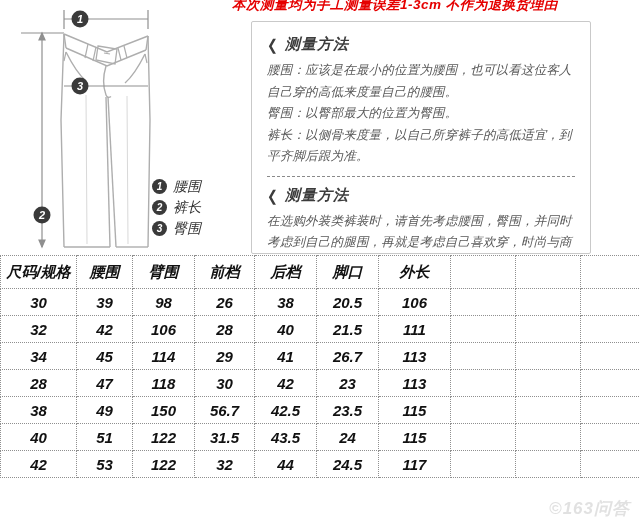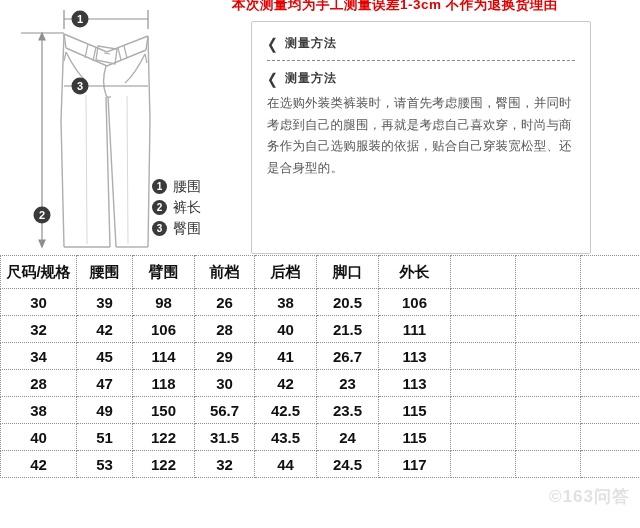--- a/index.html
+++ b/index.html
@@ -1,20 +1,21 @@
 <!DOCTYPE html>
 <html><head>
 <meta charset="utf-8">
 <style>
   * { margin:0; padding:0; box-sizing:border-box; }
   html,body { background:#ffffff; }
   .screen {
     position:relative; width:640px; height:528px;
     background:#ffffff; overflow:hidden;
     font-family:"Liberation Sans","DejaVu Sans",sans-serif;
+    font-style:italic;
   }
   
   .notice {
     position:absolute; left:232px; top:-4px; width:372px;
     color:#e50000; font-size:13.5px; font-weight:bold;
     letter-spacing:0.5px; white-space:nowrap;
   }
   
   .diagram { position:absolute; left:0; top:0; width:240px; height:255px; }
   .legend { position:absolute; left:152px; top:176px; }
@@ -26,35 +27,35 @@
   }
   .legend-label { font-size:14px; color:#333333; }
   
   .info-box {
     position:absolute; left:251px; top:21px; width:340px; height:233px;
     border:1px solid #c9c9c9; border-radius:2px; background:#ffffff;
     padding:11px 15px 8px 15px;
   }
   .sec-title { display:flex; align-items:center; margin:2px 0 6px 0; }
   .sec-marker { color:#3c3c3c; font-size:13px; font-weight:bold; margin-right:7px; transform:scaleY(1.15); }
-  .sec-title-text { color:#3c3c3c; font-size:12px; font-weight:bold; letter-spacing:1px; }
+  .sec-title-text { color:#3c3c3c; font-size:15px; font-weight:bold; letter-spacing:1px; }
   .sec-body p { color:#585858; font-size:12.5px; line-height:1.72; letter-spacing:0.2px; }
   .divider { border:none; border-top:1px dashed #8a8a8a; margin:8px 0 9px 0; }
   
   .size-table-wrap { position:absolute; left:0; top:255px; width:640px; }
   table.size-table { width:640px; border-collapse:collapse; table-layout:fixed; }
   table.size-table th, table.size-table td {
     border:1px dotted #8f8f8f; text-align:center; vertical-align:middle;
     font-size:15px; font-weight:bold; color:#111111; background:#ffffff;
   }
   table.size-table th { height:33px; }
   table.size-table td { height:27px; }
   
   .watermark {
-    position:absolute; right:10px; bottom:20px;
+    position:absolute; right:10px; bottom:8px;
     color:#c9c9c9; opacity:0.55; font-size:17px; font-weight:bold;
     letter-spacing:1px;
   }
 </style>
 </head>
 <body>
 
 <div class="screen">
 
   <div class="notice">本次测量均为手工测量误差1-3cm 不作为退换货理由</div>
@@ -134,20 +135,25 @@
     <div class="legend-item">
       <span class="legend-num">3</span>
       <span class="legend-label">臀围</span>
     </div>
   </div>
 
   <div class="info-box">
     <div class="sec-title">
       <span class="sec-marker">❮</span>
       <span class="sec-title-text">测量方法</span>
+    </div>
+    <div class="sec-body">
+      <p>腰围：应该是在最小的位置为腰围，也可以看这位客人自己穿的高低来度量自己的腰围。</p>
+      <p>臀围：以臀部最大的位置为臀围。</p>
+      <p>裤长：以侧骨来度量，以自己所穿裤子的高低适宜，到平齐脚后跟为准。</p>
     </div>
     <hr class="divider">
     <div class="sec-title">
       <span class="sec-marker">❮</span>
       <span class="sec-title-text">测量方法</span>
     </div>
     <div class="sec-body">
       <p>在选购外装类裤装时，请首先考虑腰围，臀围，并同时考虑到自己的腿围，再就是考虑自己喜欢穿，时尚与商务作为自己选购服装的依据，贴合自己穿装宽松型、还是合身型的。</p>
     </div>
   </div>

